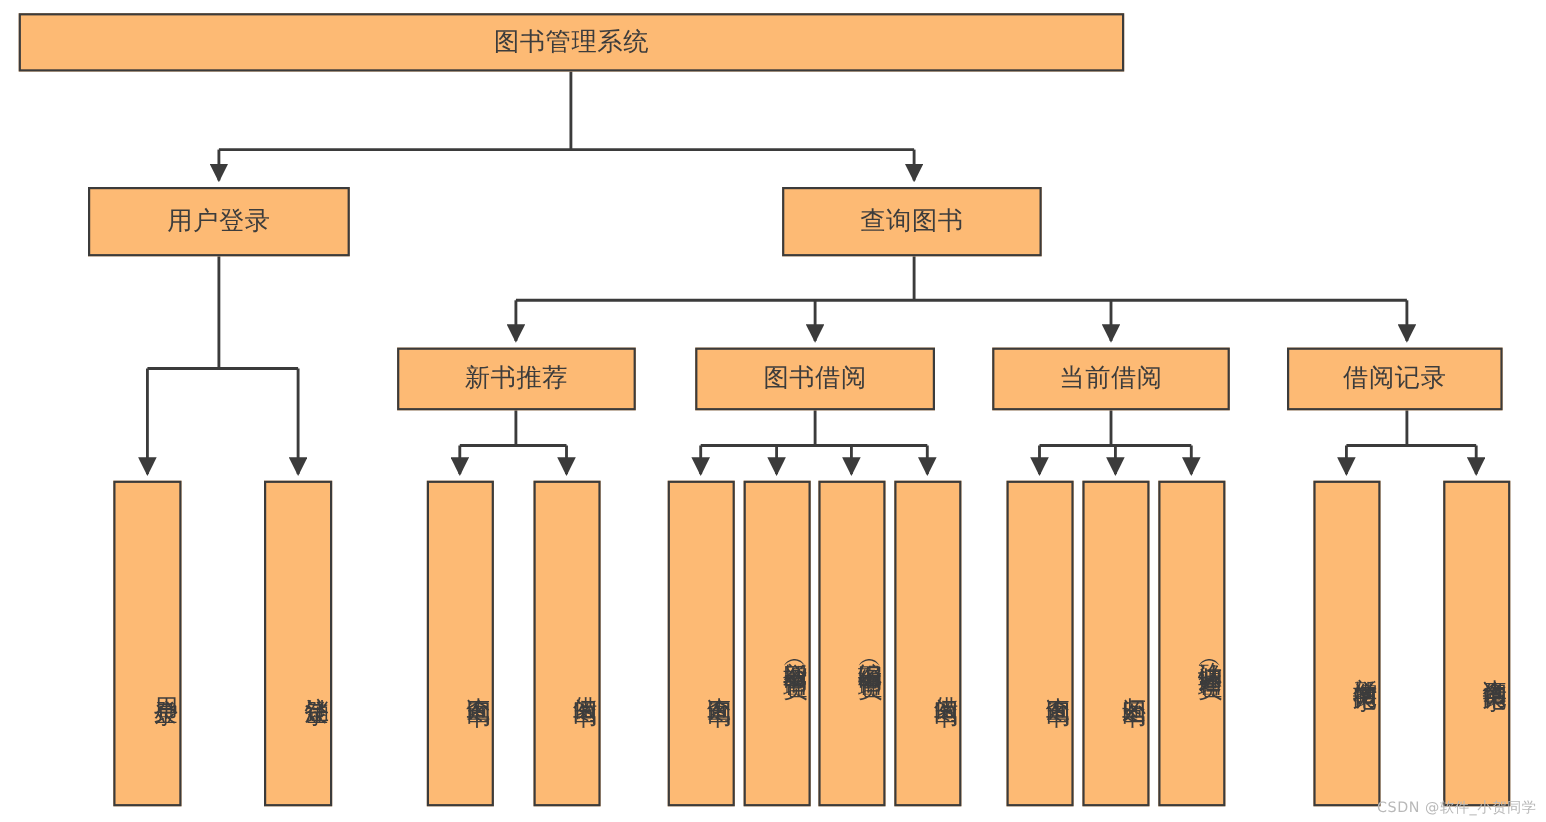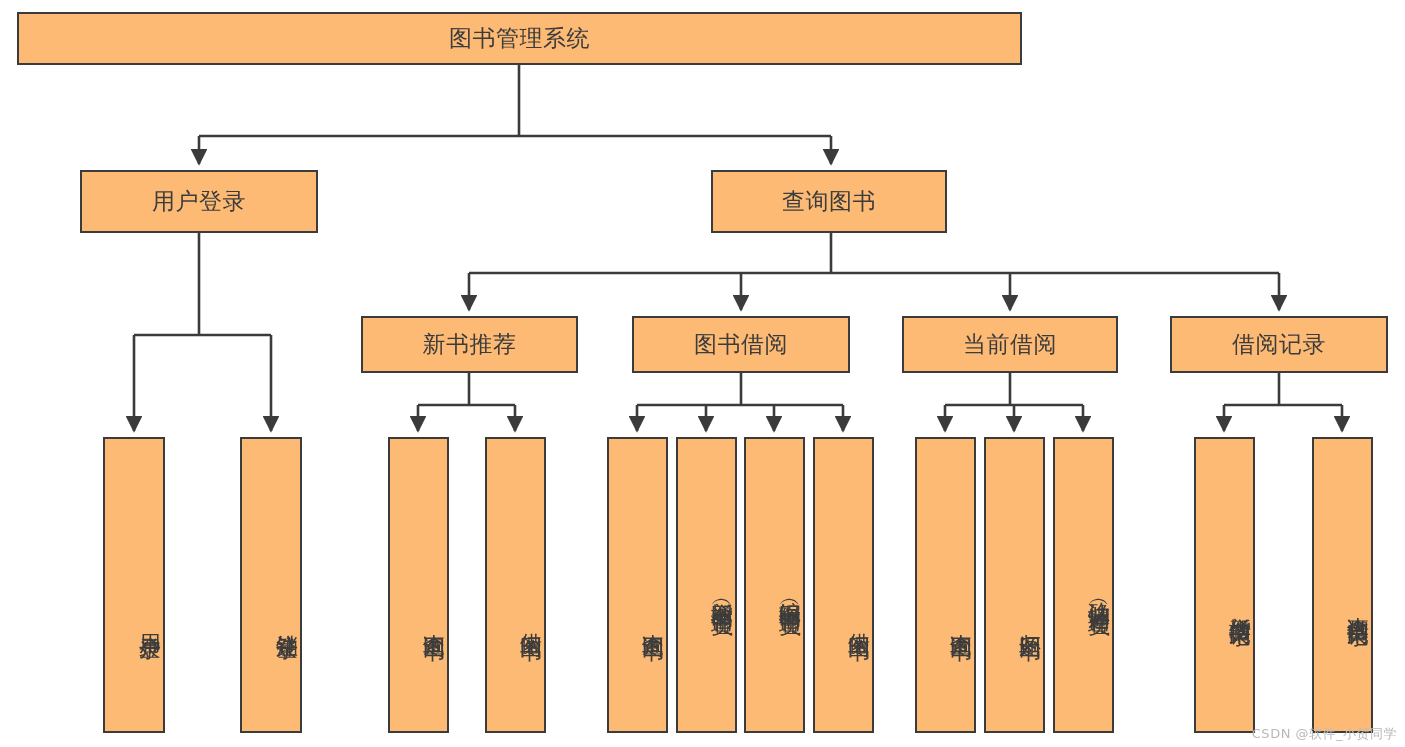--- a/index.html
+++ b/index.html
@@ -129,21 +129,21 @@
 
   <div class="node horiz" style="left:361px; top:316px; width:217px; height:57px;align-items:center;">
     <span class="node-label">新书推荐</span>
   </div>
   <div class="node horiz" style="left:632px; top:316px; width:218px; height:57px;">
     <span class="node-label">图书借阅</span>
   </div>
   <div class="node horiz" style="left:902px; top:316px; width:216px; height:57px;">
     <span class="node-label">当前借阅</span>
   </div>
-  <div class="node horiz" style="left:1170px; top:316px; width:218px; height:57px;">
+  <div class="node horiz" style="left:1170px; top:316px; width:196px; height:57px;">
     <span class="node-label">借阅记录</span>
   </div>
 
   <div class="node vert" style="left:103px; top:437px; width:62px; height:296px; padding-top:70px;">
     <span class="node-label">用户登录</span>
   </div>
   <div class="node vert" style="left:240px; top:437px; width:62px; height:296px; padding-top:70px;">
     <span class="node-label">注销登录</span>
   </div>
 

